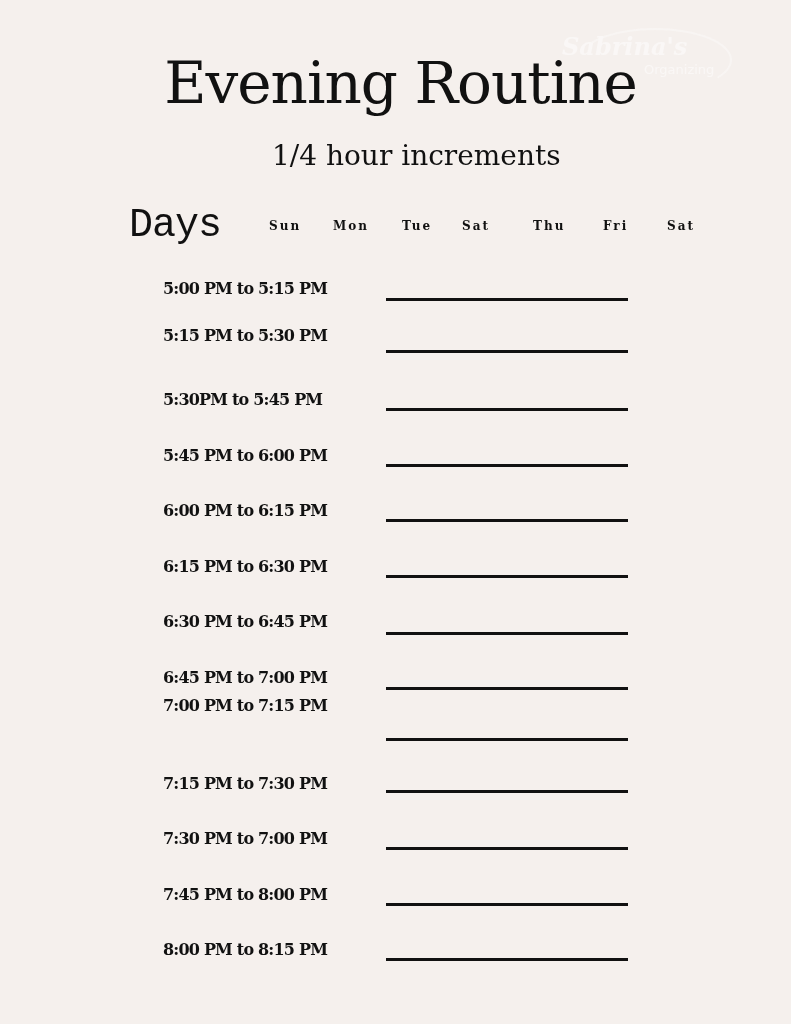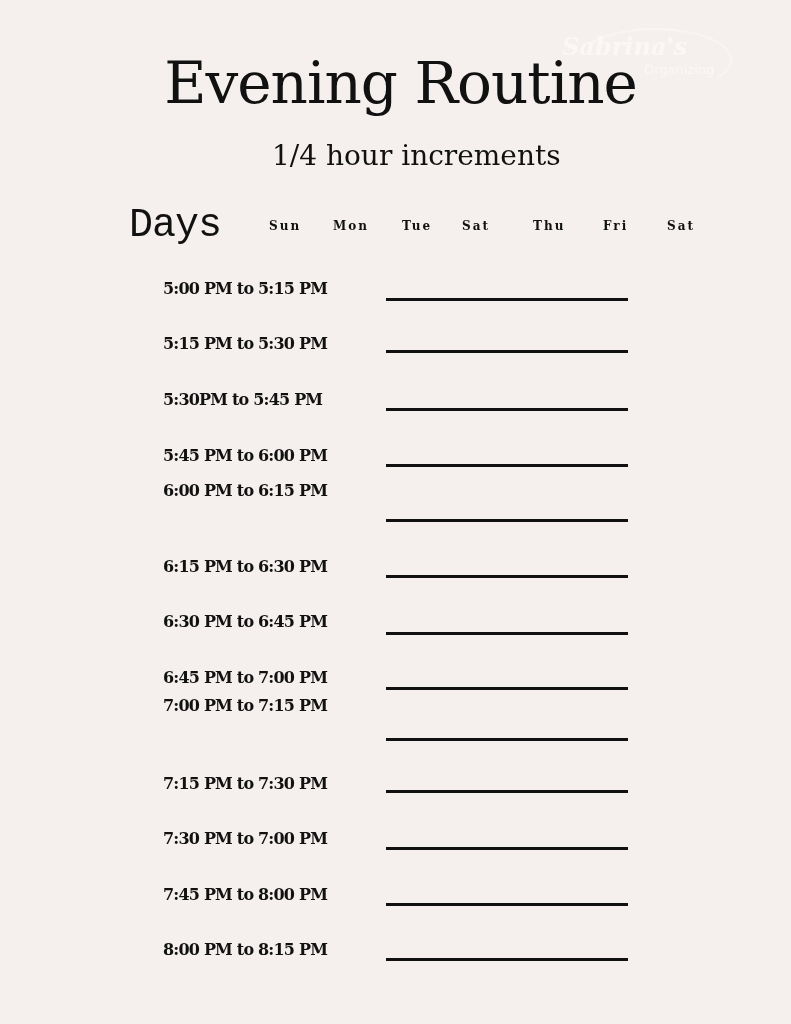--- a/index.html
+++ b/index.html
@@ -69,30 +69,30 @@
 <div class="day" style="left:402px">Tue</div>
 <div class="day" style="left:462px">Sat</div>
 <div class="day" style="left:533px">Thu</div>
 <div class="day" style="left:603px">Fri</div>
 <div class="day" style="left:667px">Sat</div>
 
 <div>
   <div class="row-label" style="top:279px">5:00 PM to 5:15 PM</div>
   <div class="row-line" style="top:298px"></div>
 
-  <div class="row-label" style="top:334px">5:15 PM to 5:30 PM</div>
+  <div class="row-label" style="top:326px">5:15 PM to 5:30 PM</div>
   <div class="row-line" style="top:350px"></div>
 
   <div class="row-label" style="top:390px">5:30PM to 5:45 PM</div>
   <div class="row-line" style="top:408px"></div>
 
   <div class="row-label" style="top:446px">5:45 PM to 6:00 PM</div>
   <div class="row-line" style="top:464px"></div>
 
-  <div class="row-label" style="top:481px">6:00 PM to 6:15 PM</div>
+  <div class="row-label" style="top:501px">6:00 PM to 6:15 PM</div>
   <div class="row-line" style="top:519px"></div>
 
   <div class="row-label" style="top:557px">6:15 PM to 6:30 PM</div>
   <div class="row-line" style="top:575px"></div>
 
   <div class="row-label" style="top:612px">6:30 PM to 6:45 PM</div>
   <div class="row-line" style="top:632px"></div>
 
   <div class="row-label" style="top:668px">6:45 PM to 7:00 PM</div>
   <div class="row-line" style="top:687px"></div>

